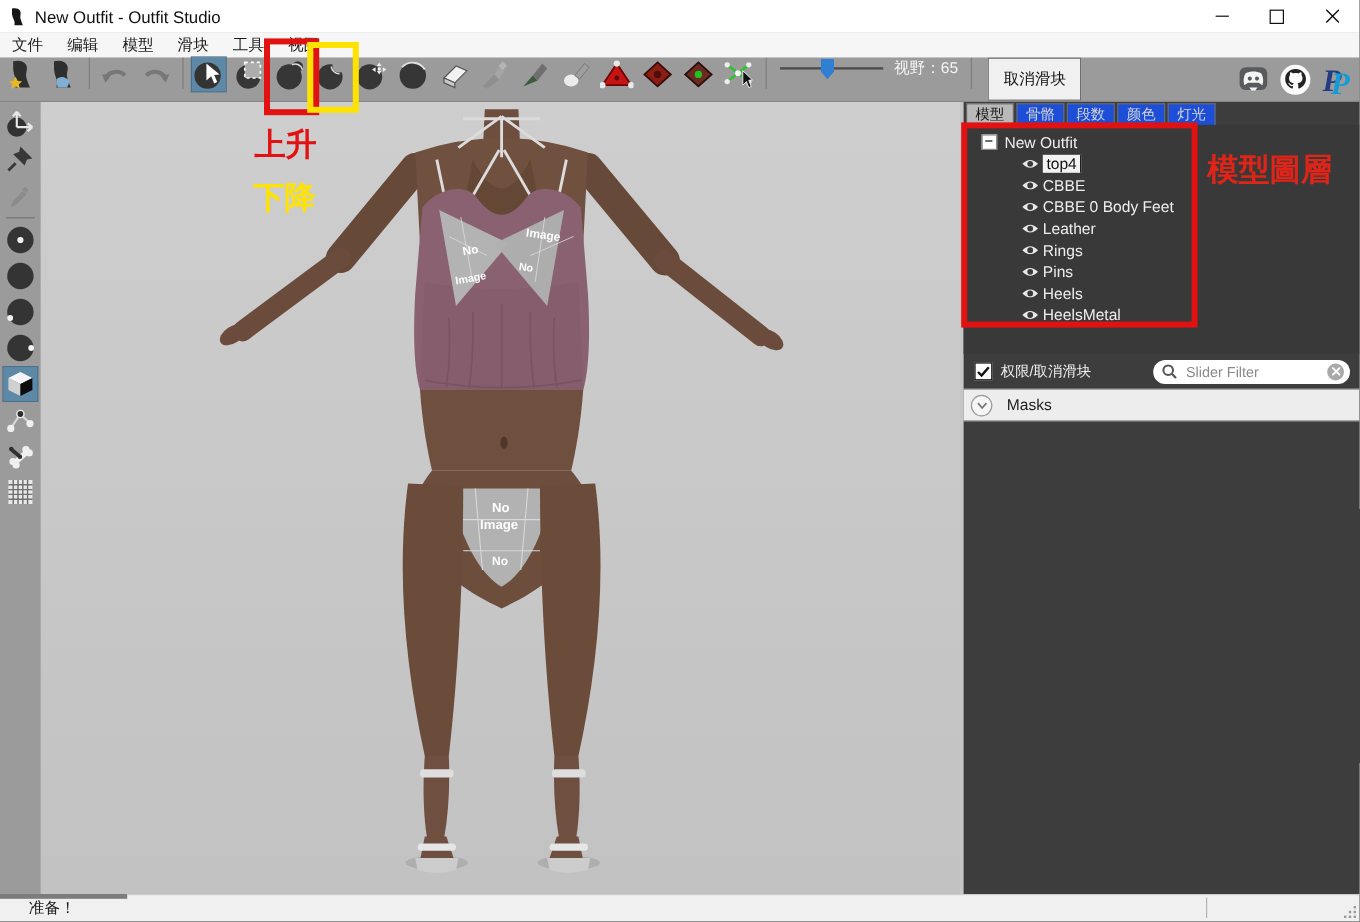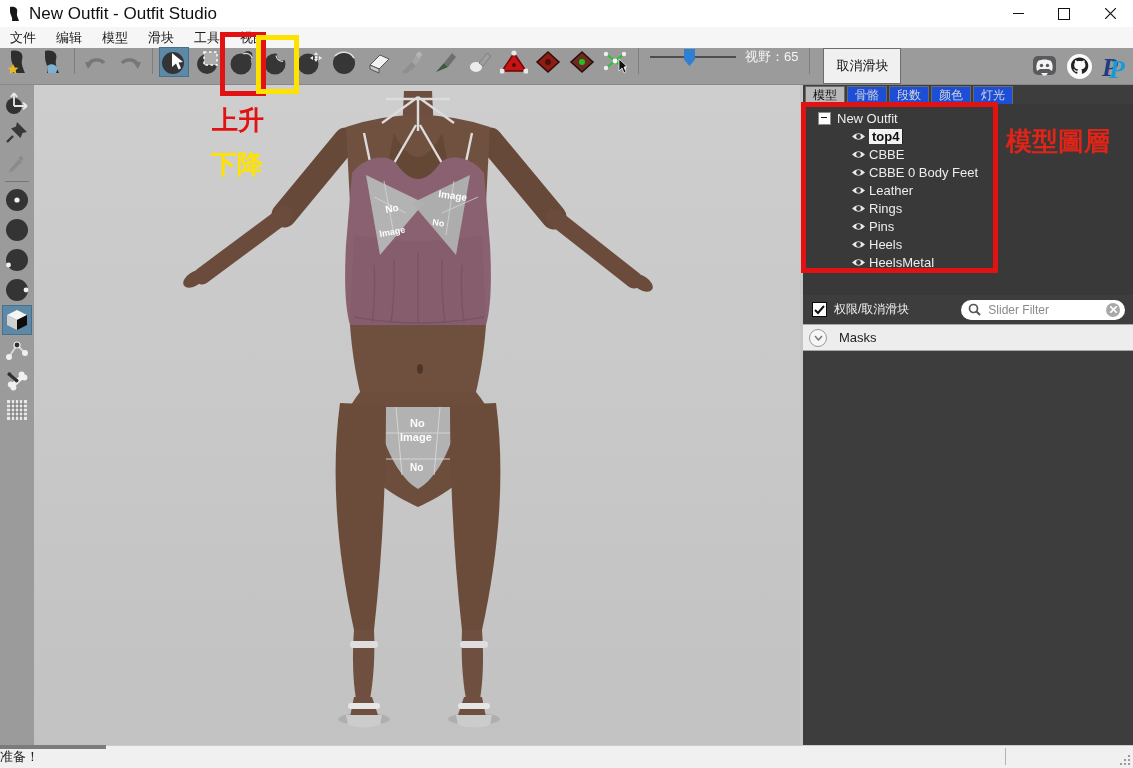--- a/index.html
+++ b/index.html
@@ -1,21 +1,21 @@
 <!DOCTYPE html>
 <html><head>
 <meta charset="utf-8">
 <style>
   html,body{margin:0;padding:0;background:#555;}
   .app{position:relative;width:1133px;height:768px;background:#c8c8c8;overflow:hidden;
        font-family:"Liberation Sans",sans-serif;-webkit-font-smoothing:antialiased;}
   
   .titlebar{position:absolute;top:0;left:0;right:0;height:27px;background:#ffffff;
             display:flex;align-items:center;padding-left:7px;}
-  .title-text{font-size:17px;color:#101010;margin-left:7px;}
+  .title-text{font-size:14px;color:#101010;margin-left:7px;}
   .wbtns{margin-left:auto;display:flex;height:100%;}
   .wbtn{width:46px;height:27px;display:flex;align-items:center;justify-content:center;}
   .min-glyph{width:11px;height:1px;background:#111;display:block;}
   .max-glyph{width:10px;height:10px;border:1px solid #111;display:block;}
   
   .menubar{position:absolute;top:27px;left:0;right:0;height:21px;background:#f6f6f6;
            display:flex;align-items:center;font-size:13px;color:#1c1c1c;}
   .menu-item{padding:0 10px;}
   
   .toolbar{position:absolute;top:48px;left:0;right:0;height:36px;background:#9b9b9b;
@@ -54,39 +54,39 @@
   .tab{font-size:12px;line-height:16px;padding:0 7px;background:#1d4ed8;color:#d4d4d4;
        border:1px solid #6a6a6a;border-bottom:none;white-space:nowrap;}
   .tab.sel{background:#b9b9b9;color:#141414;}
   .tree{height:186px;background:#393939;padding-top:5px;font-size:13px;color:#ededed;overflow:hidden;}
   .trow{display:flex;align-items:center;height:18px;padding-left:15px;}
   .trow.child{padding-left:48px;}
   .minusbox{width:11px;height:11px;background:#fff;border:1px solid #8a8a8a;position:relative;
         margin-right:6px;flex:none;}
   .minusbox::after{content:"";position:absolute;left:2px;top:4px;width:6px;height:1px;background:#111;}
   .eye{margin-right:3px;flex:none;display:flex;}
-  .sel-item{background:#f3f3f3;color:#101010;padding:0 3px;border-right:1px solid #222;font-weight:bold;}
+  .sel-item{background:#f3f3f3;color:#101010;padding:0 3px;border-right:1px solid #222;}
   .filter-row{display:flex;align-items:center;height:29px;padding:0 8px 0 9px;gap:7px;}
   .cb{width:13px;height:13px;background:#fff;border:1px solid #0a0a0a;display:flex;
       align-items:center;justify-content:center;flex:none;}
   .cb-label{font-size:12px;color:#f0f0f0;white-space:nowrap;}
   .search{flex:1;height:20px;background:#fff;border-radius:10px;display:flex;align-items:center;
       padding:0 5px 0 7px;gap:5px;min-width:0;margin-left:45px;}
   .search input{border:none;outline:none;flex:1;min-width:0;font-size:12px;background:transparent;
       font-family:inherit;color:#222;}
   .search input::placeholder{color:#8a8a8a;}
   .clear-btn{width:14px;height:14px;border-radius:50%;background:#a9a9a9;display:flex;
       align-items:center;justify-content:center;flex:none;}
   .masks-row{height:25px;background:#ededed;border-top:1px solid #a8a8a8;border-bottom:1px solid #a8a8a8;
       display:flex;align-items:center;gap:12px;padding-left:6px;font-size:13px;color:#222;}
   .chev-circle{width:16px;height:16px;border-radius:50%;border:1px solid #999;display:flex;
       align-items:center;justify-content:center;background:#f6f6f6;}
   
   .statusbar{position:absolute;left:0;right:0;bottom:0;height:23px;background:#f0f0f0;
-      font-size:13px;color:#1f1f1f;display:flex;align-items:center;padding-left:0;}
+      font-size:13px;color:#1f1f1f;display:flex;align-items:center;padding-left:24px;}
   .sb-strip{position:absolute;left:0;top:0;width:106px;height:4px;background:#7c7c7c;}
   .sb-line{position:absolute;left:106px;right:0;top:0;height:1px;background:#cdcdcd;}
   .sb-sep{position:absolute;left:1005px;top:3px;bottom:3px;width:1px;background:#b3b3b3;}
   .sb-grip{position:absolute;right:1px;bottom:1px;}
   
   .ann-text{position:absolute;font-size:26px;font-weight:bold;z-index:45;pointer-events:none;
       font-family:"Liberation Sans",sans-serif;}
   .ann-raise{left:212px;top:103px;color:#e31212;}
   .ann-lower{left:211px;top:147px;color:#ffe300;}
   .ann-layers{left:1006px;top:124px;color:#e02418;}

